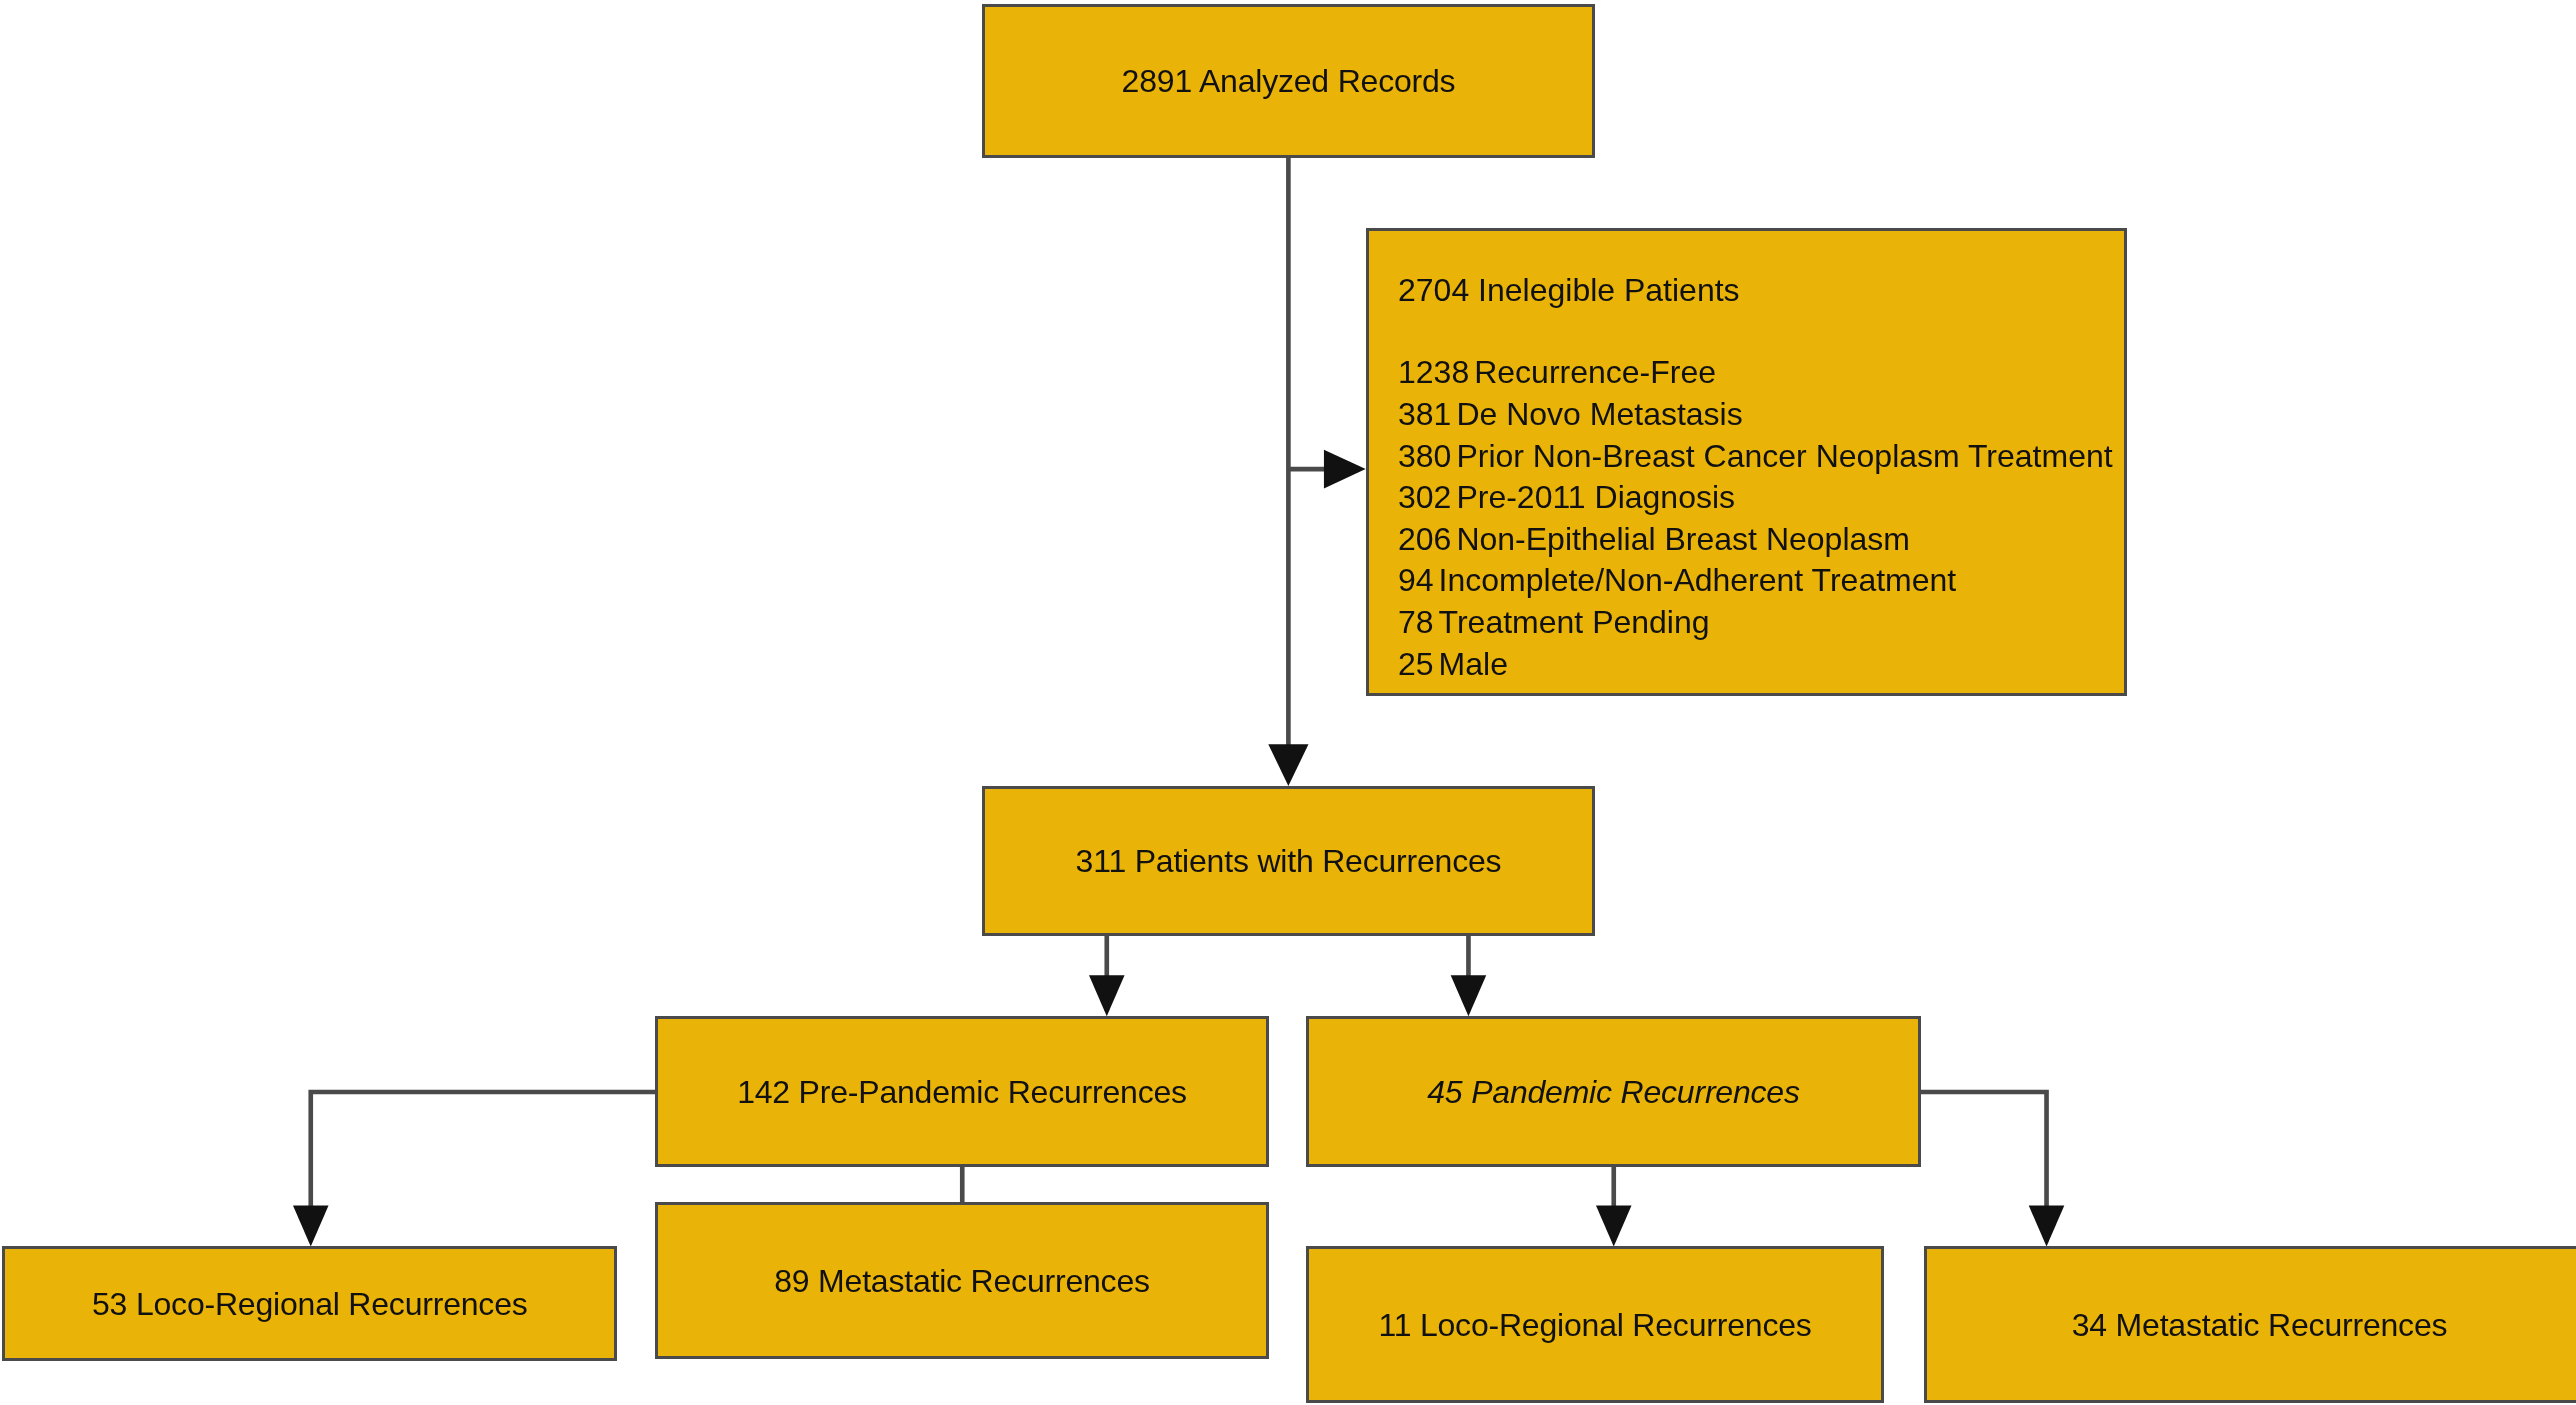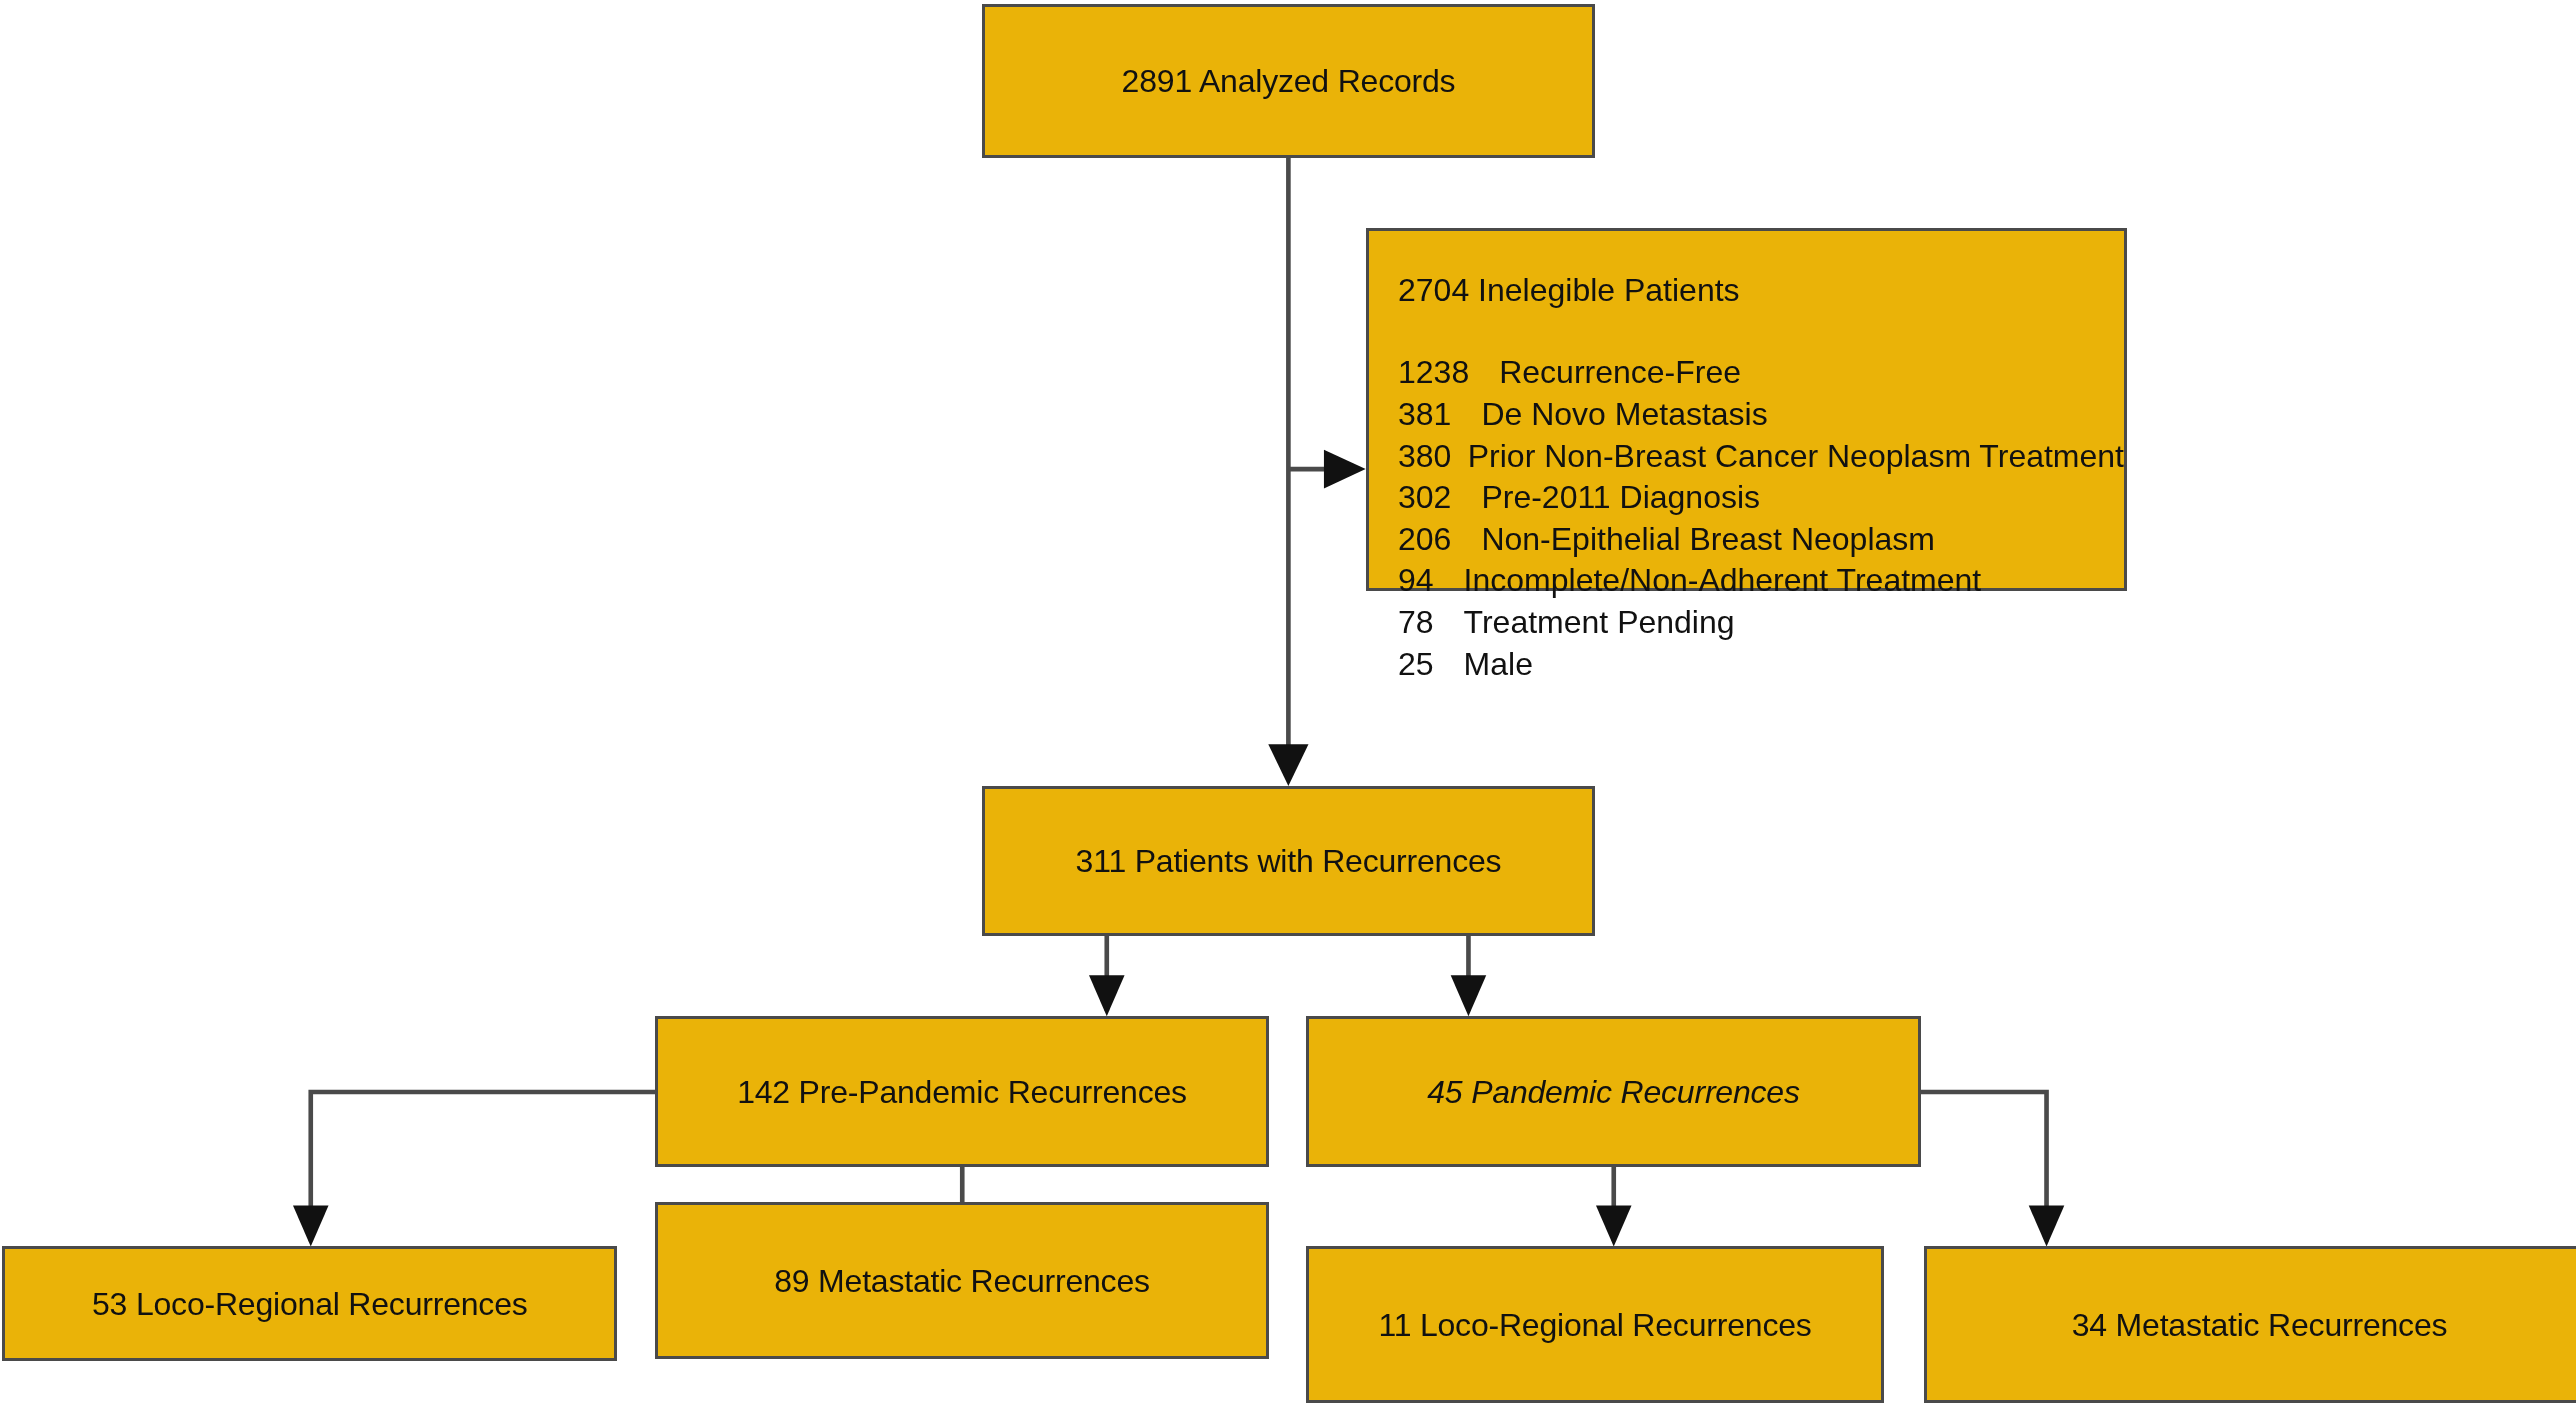--- a/index.html
+++ b/index.html
@@ -49,21 +49,21 @@
   #node-ineligible li{
     font-size:32px;
     line-height:1.30;
     color:#111;
     white-space:nowrap;
     display:flex;
   }
   #node-ineligible li .count{
     display:inline-block;
     min-width:0;
-    margin-right:30px;
+    margin-right:5px;
   }
   svg#edges{
     position:absolute;left:0;top:0;
     width:2576px;height:1405px;
     pointer-events:none;
   }
   svg#edges path, svg#edges line{
     stroke:#4a4a4a;
     stroke-width:6;
     fill:none;
@@ -115,21 +115,21 @@
     <g>
       <path d="M 2485 1413 L 2648 1413 L 2648 1606"></path>
       <polygon class="head" points="2648,1613 2625,1560 2671,1560"></polygon>
     </g>
   </svg>
 
   <div class="node" id="node-analyzed" style="left:982px;top:3.9px;width:613px;height:154px;">
     <span class="label">2891 Analyzed Records</span>
   </div>
 
-  <div class="node" id="node-ineligible" style="left:1366px;top:228px;width:761px;height:363px;">
+  <div class="node" id="node-ineligible" style="left:1366px;top:228px;width:761px;height:468px;">
     <div class="headline">2704 Inelegible Patients</div>
     <ul>
       <li>
         <span class="count">1238</span>
         <span class="text">Recurrence-Free</span>
       </li>
       <li>
         <span class="count">381</span>
         <span class="text">De Novo Metastasis</span>
       </li>

